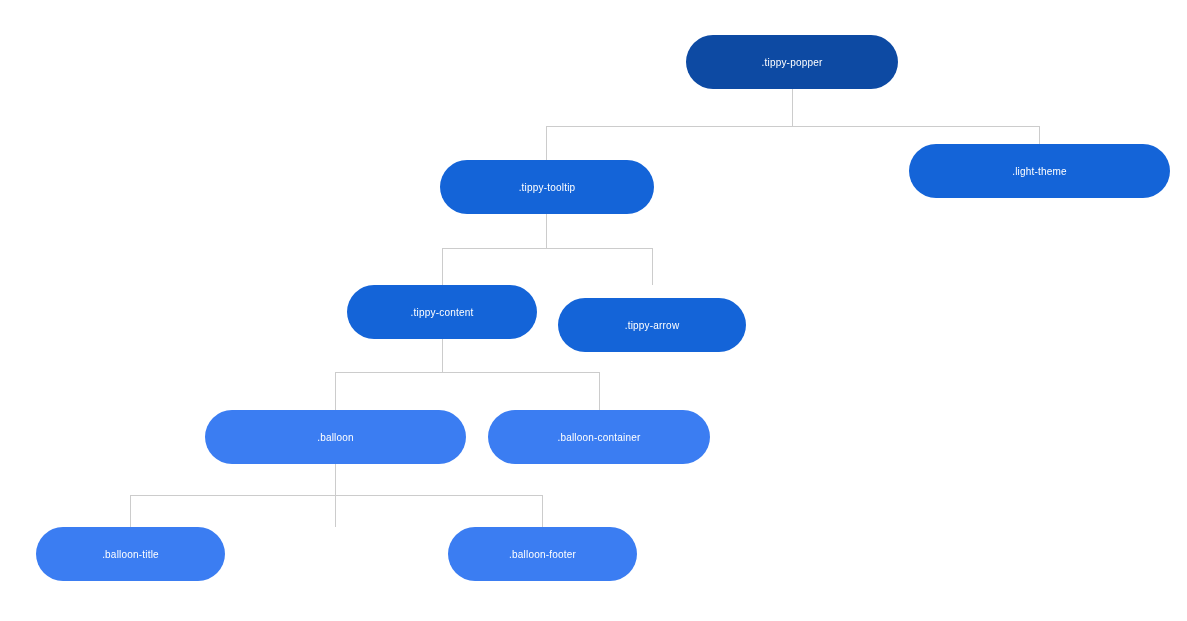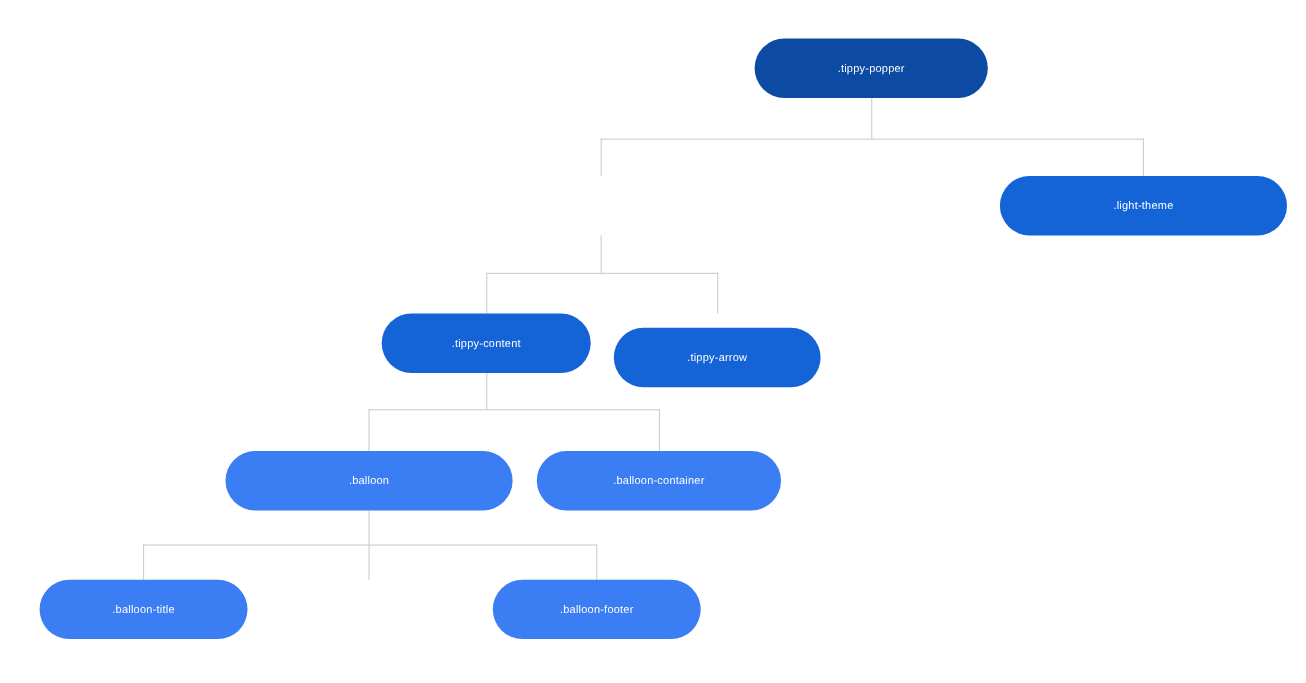--- a/index.html
+++ b/index.html
@@ -43,21 +43,21 @@
     background: var(--line);
   }
   .hline {
     position: absolute;
     height: 1px;
     background: var(--line);
   }
   
   .n-tippy-popper      { left: 686px; top: 35px;  width: 212px; }
   .n-tippy-tooltip     { left: 440px; top: 160px; width: 214px; }
-  .n-light-theme       { left: 909px; top: 160px; width: 261px; }
+  .n-light-theme       { left: 909px; top: 144px; width: 261px; }
   .n-tippy-content     { left: 347px; top: 285px; width: 190px; justify-content: center; }
   .n-tippy-arrow       { left: 558px; top: 298px; width: 188px; }
   .n-balloon           { left: 205px; top: 410px; width: 261px; text-align: center; }
   .n-balloon-container { left: 488px; top: 410px; width: 222px; }
   .n-balloon-title     { left: 36px;  top: 527px; width: 189px; }
   .n-balloon-content   { left: 241px; top: 527px; width: 199px; }
   .n-balloon-footer    { left: 448px; top: 527px; width: 189px; text-align: center; }
 </style>
 </head>
 <body>
@@ -81,20 +81,23 @@
 
   <div class="vline" style="left:335px; top:464px; height:63px;"></div>
   <div class="hline" style="left:130px; top:495px; width:413px;"></div>
   <div class="vline" style="left:130px; top:495px; height:32px;"></div>
   <div class="vline" style="left:542px; top:495px; height:32px;"></div>
 
   <div class="node lv1 n-tippy-popper">
     <span>.tippy-popper</span>
   </div>
 
+  <div class="node lv2 n-tippy-tooltip">
+    <span>.tippy-tooltip</span>
+  </div>
 
   <div class="node lv2 n-light-theme">
     <span>.light-theme</span>
   </div>
 
   <div class="node lv2 n-tippy-content">
     <span>.tippy-content</span>
   </div>
 
   <div class="node lv2 n-tippy-arrow">

